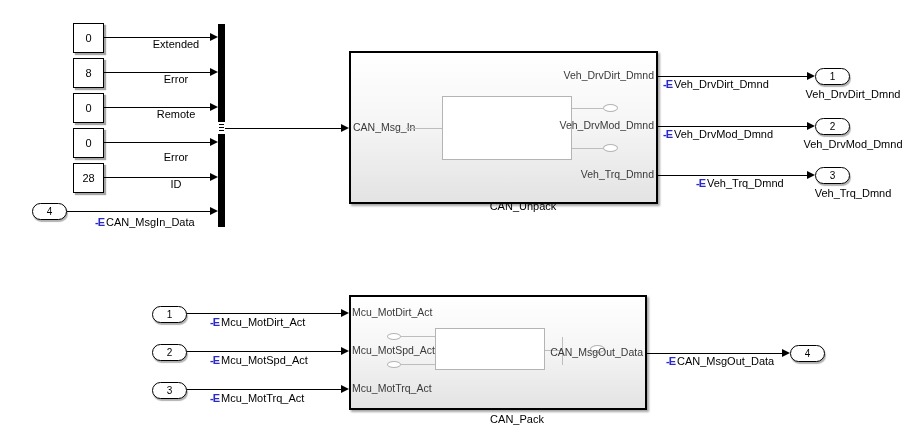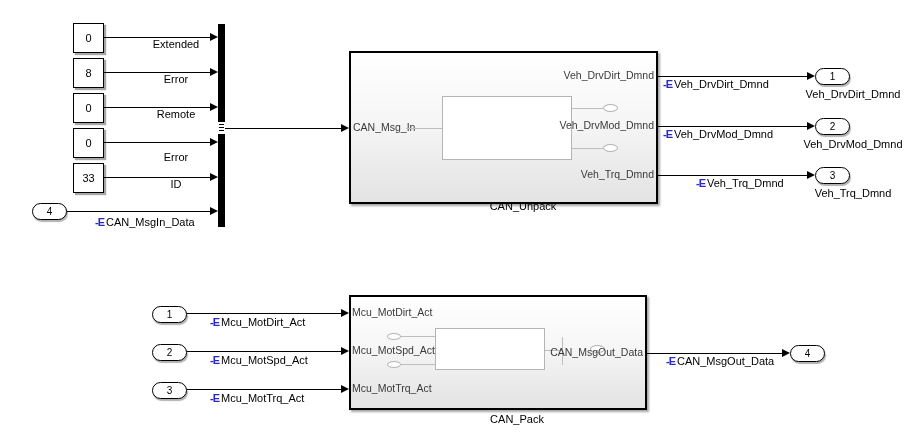--- a/index.html
+++ b/index.html
@@ -49,21 +49,21 @@
 </style>
 </head>
 <body>
 
 <div id="canvas">
 
   <div class="const" style="left:73px; top:23px;">0</div>
   <div class="const" style="left:73px; top:58px;">8</div>
   <div class="const" style="left:73px; top:93px;">0</div>
   <div class="const" style="left:73px; top:128px;">0</div>
-  <div class="const" style="left:73px; top:163px;">33</div>
+  <div class="const" style="left:73px; top:163px;">28</div>
 
   <div class="hline" style="left:104px; top:37px;  width:106px;"></div>
   <div class="hline" style="left:104px; top:72px;  width:106px;"></div>
   <div class="hline" style="left:104px; top:107px; width:106px;"></div>
   <div class="hline" style="left:104px; top:142px; width:106px;"></div>
   <div class="hline" style="left:104px; top:177px; width:106px;"></div>
 
   <div class="arrow" style="left:210px; top:33px;"></div>
   <div class="arrow" style="left:210px; top:68px;"></div>
   <div class="arrow" style="left:210px; top:103px;"></div>

